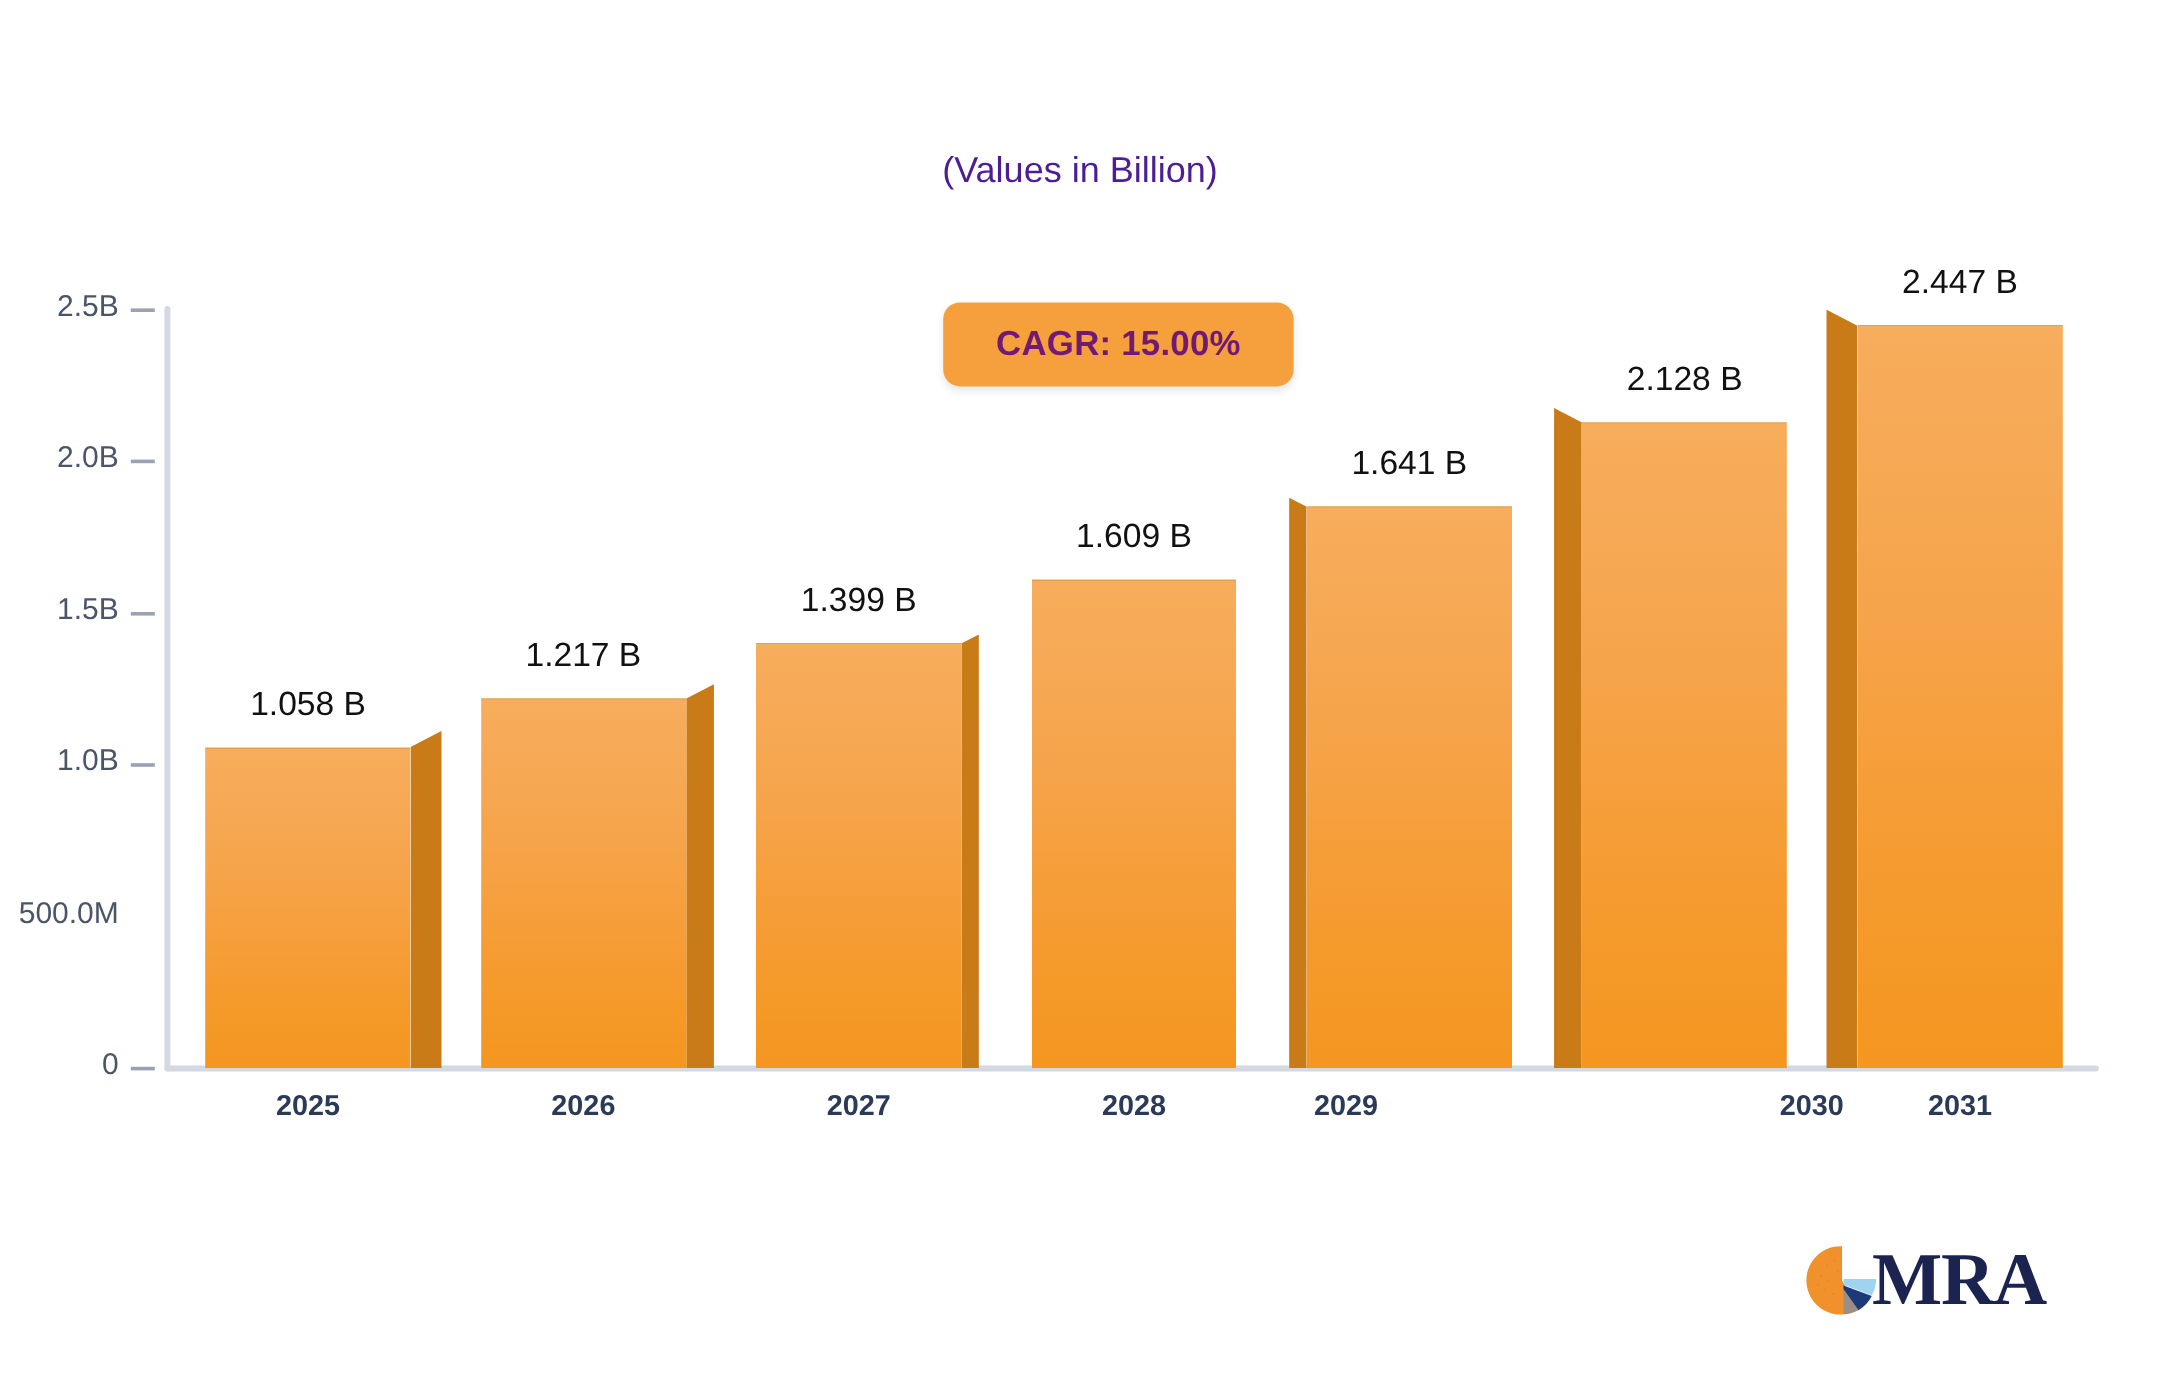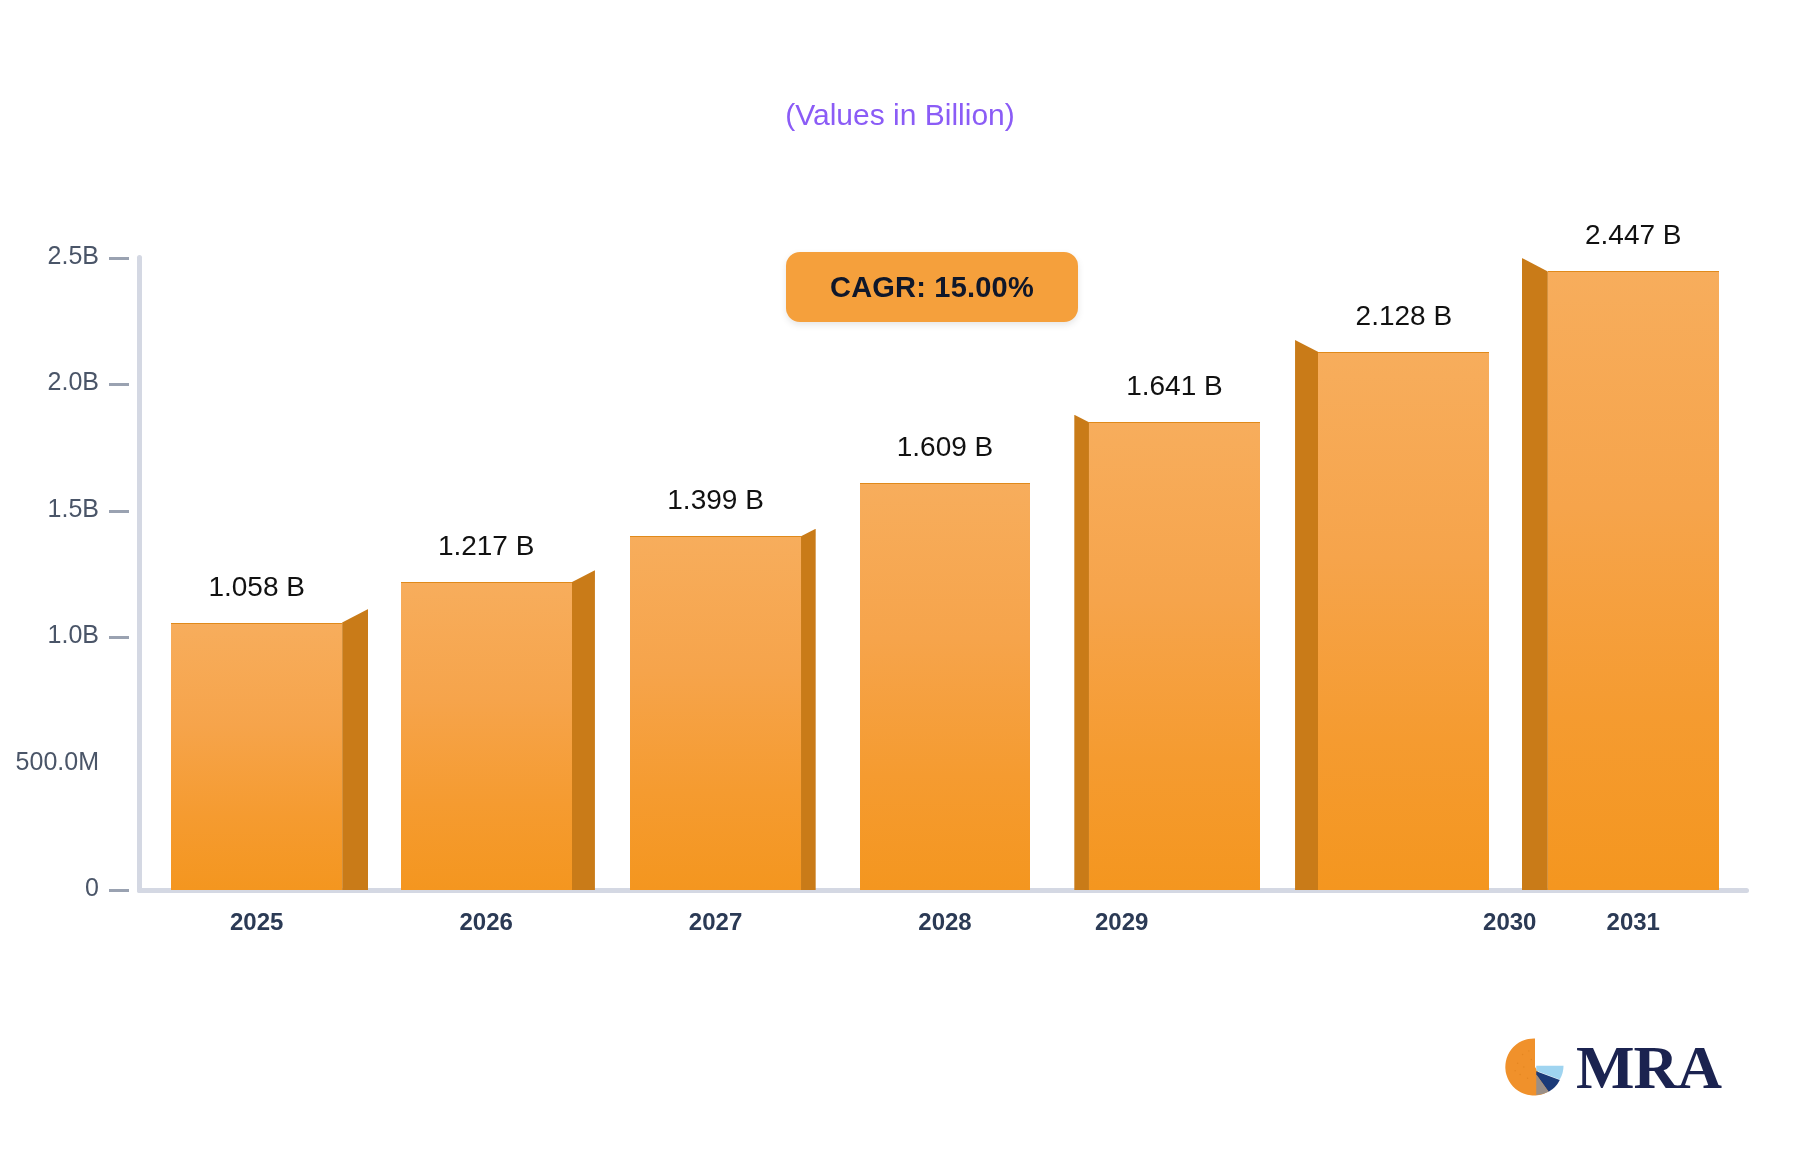--- a/index.html
+++ b/index.html
@@ -32,43 +32,43 @@
     pointer-events: none;
   }
   .chart-title {
     font-size: 37px;
     font-weight: 700;
     color: #000000;
     letter-spacing: -0.2px;
     line-height: 1.15;
   }
   .chart-subtitle {
-    margin-top: 2px;
+    margin-top: 30px;
     font-size: 30px;
     font-weight: 400;
-    color: #8b5cf6;
+    color: #4c1d95;
     line-height: 1.15;
   }
 
   
   .cagr-badge {
     position: absolute;
     left: 786px;
     top: 252px;
     width: 292px;
     height: 70px;
     border-radius: 14px;
     background: #f5a03c;
     box-shadow: 0 3px 7px rgba(0,0,0,0.10);
     display: flex;
     align-items: center;
     justify-content: center;
   }
   .cagr-badge span {
-    color: #0f172a;
+    color: #701a75;
     font-size: 29px;
     font-weight: 600;
     letter-spacing: 0.2px;
   }
 
   
   
   #plot {
     position: absolute;
     left: 0;
@@ -167,21 +167,21 @@
     white-space: nowrap;
   }
 
   
   .logo {
     position: absolute;
     left: 1504px;
     top: 1036px;
     display: flex;
     align-items: center;
-    gap: 16px;
+    gap: 0;
     text-align: right;
   }
   .logo-mark {
     width: 62px;
     height: 62px;
     flex: 0 0 auto;
   }
   .logo-text {
     font-family: "Liberation Serif", serif;
     font-size: 62px;

